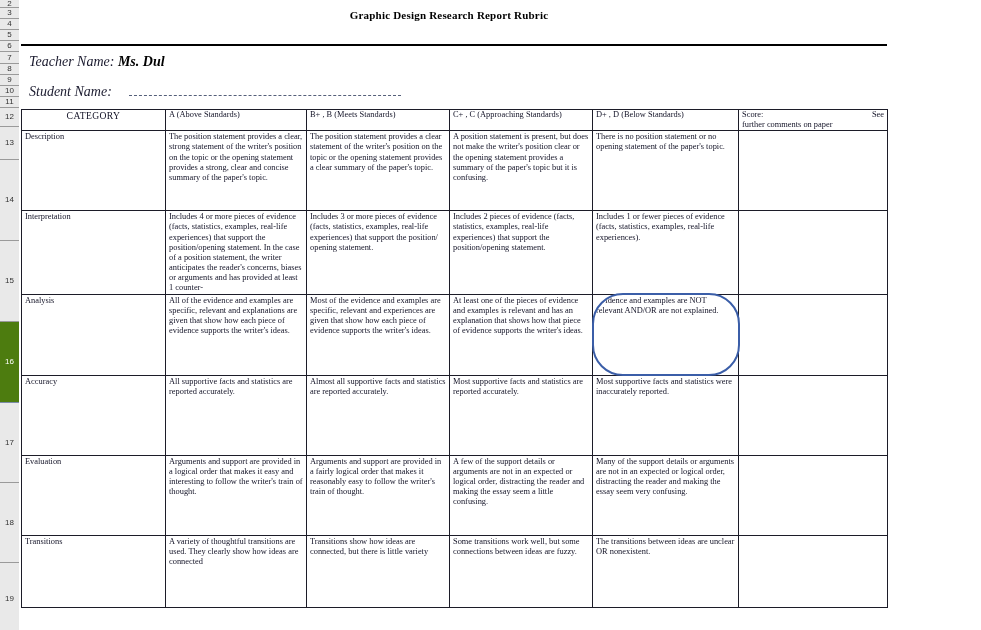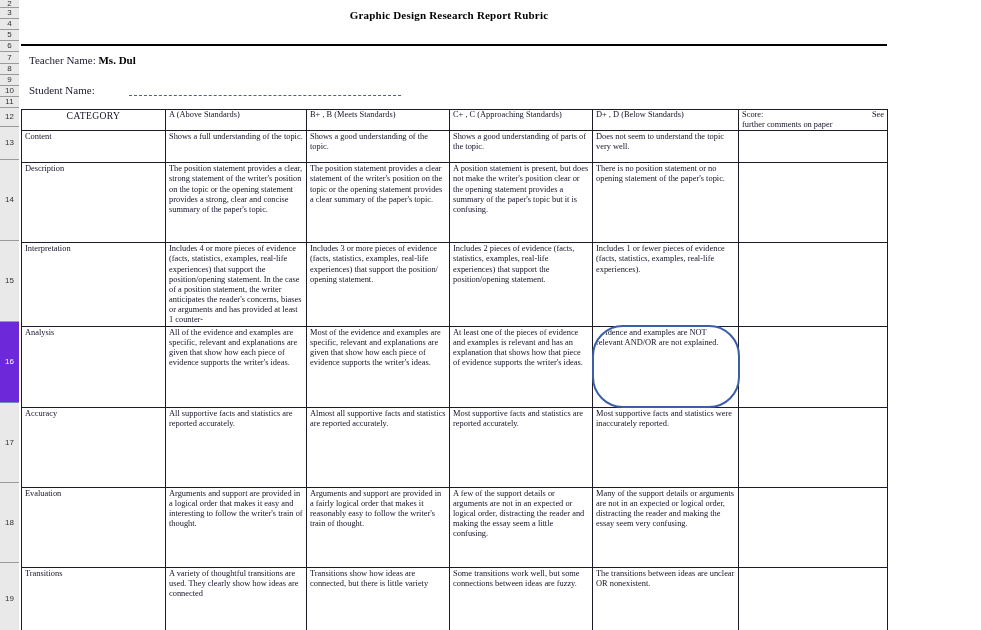--- a/index.html
+++ b/index.html
@@ -37,21 +37,21 @@
     font-family: "Liberation Sans", sans-serif;
     font-size: 8px;
     line-height: 1;
     text-align: center;
     display: flex;
     align-items: center;
     justify-content: center;
     overflow: hidden;
   }
   .rowhead.selected {
-    background: #6d28d9;
+    background: #4d7c0f;
     color: #ffffff;
     border-bottom-color: #7b8ba8;
   }
 
   
   #content {
     position: absolute;
     left: 19px; top: 0;
     width: 962px;
     height: 630px;
@@ -72,23 +72,24 @@
   #rule-top {
     position: absolute;
     left: 2px; top: 44px;
     width: 866px;
     height: 2px;
     background: #000000;
   }
 
   .namefield {
     position: absolute;
-    font-size: 11px;
+    font-size: 14px;
     color: #1a1a2e;
     white-space: nowrap;
+    font-style: italic;
   }
   .namefield .lbl { color: #1a1a2e; }
   .namefield .val { font-weight: bold; color: #000000; }
   #blank-line {
     position: absolute;
     left: 110px; top: 95px;
     width: 272px;
     border-bottom: 1px dashed #555f7a;
     height: 1px;
   }
@@ -215,48 +216,40 @@
         <tr class="h-hdr hdr">
           <th class="cat">CATEGORY</th>
           <th>A (Above Standards)</th>
           <th>B+ , B (Meets Standards)</th>
           <th>C+ , C (Approaching Standards)</th>
           <th>D+ , D (Below Standards)</th>
           <th class="scorehdr"><span>Score:</span><span class="see">See</span><br><span>further comments on paper</span></th>
         </tr>
       </thead>
       <tbody id="rubric-body">
-          <tr class="h-content">
-            <td class="catcell">Content</td>
-            <td>Shows a full understanding of the topic.</td>
-            <td>Shows a good understanding of the topic.</td>
-            <td>Shows a good understanding of parts of the topic.</td>
-            <td>Does not seem to understand the topic very well.</td>
-            <td></td>
-          </tr>
           <tr class="h-desc">
             <td class="catcell">Description</td>
             <td>The position statement provides a clear, strong statement of the writer's position on the topic or the opening statement provides a strong, clear and concise summary of the paper's topic.</td>
             <td>The position statement provides a clear statement of the writer's position on the topic or the opening statement provides a clear  summary of the paper's topic.</td>
             <td>A position statement is present, but does not make the  writer's position clear or the opening statement provides a summary of the paper's topic but it is confusing.</td>
             <td>There is no position statement or no opening statement of the paper's topic.</td>
             <td></td>
           </tr>
           <tr class="h-interp">
             <td class="catcell">Interpretation</td>
             <td>Includes 4 or more pieces of evidence (facts, statistics, examples, real-life experiences) that support the position/opening statement. In the case of a position statement,  the writer anticipates the reader's concerns, biases or arguments and has provided at least 1 counter-</td>
             <td>Includes 3 or more pieces of evidence (facts, statistics, examples, real-life experiences) that support the position/ opening statement.</td>
             <td>Includes 2 pieces of evidence (facts, statistics, examples, real-life experiences) that support the position/opening statement.</td>
             <td>Includes 1 or fewer pieces of evidence (facts, statistics, examples, real-life experiences).</td>
             <td></td>
           </tr>
           <tr class="h-analysis">
             <td class="catcell">Analysis</td>
             <td>All of the evidence and examples are specific, relevant and explanations are given that show how each piece of evidence supports the writer's ideas.</td>
-            <td>Most of the evidence and examples are specific, relevant and explanations are given that show how each piece of evidence supports the writer's ideas.</td>
+            <td>Most of the evidence and examples are specific, relevant and experiences are given that show how each piece of evidence supports the writer's ideas.</td>
             <td>At least one of the pieces of evidence and examples is relevant and has an explanation that shows how that piece of evidence supports the writer's ideas.</td>
             <td class="selected-cell">Evidence and examples are NOT relevant AND/OR are not explained.</td>
             <td></td>
           </tr>
           <tr class="h-accuracy">
             <td class="catcell">Accuracy</td>
             <td>All supportive facts and statistics are reported accurately.</td>
             <td>Almost all supportive facts and statistics are reported accurately.</td>
             <td>Most supportive facts and statistics are reported accurately.</td>
             <td>Most supportive facts and statistics were inaccurately reported.</td>

